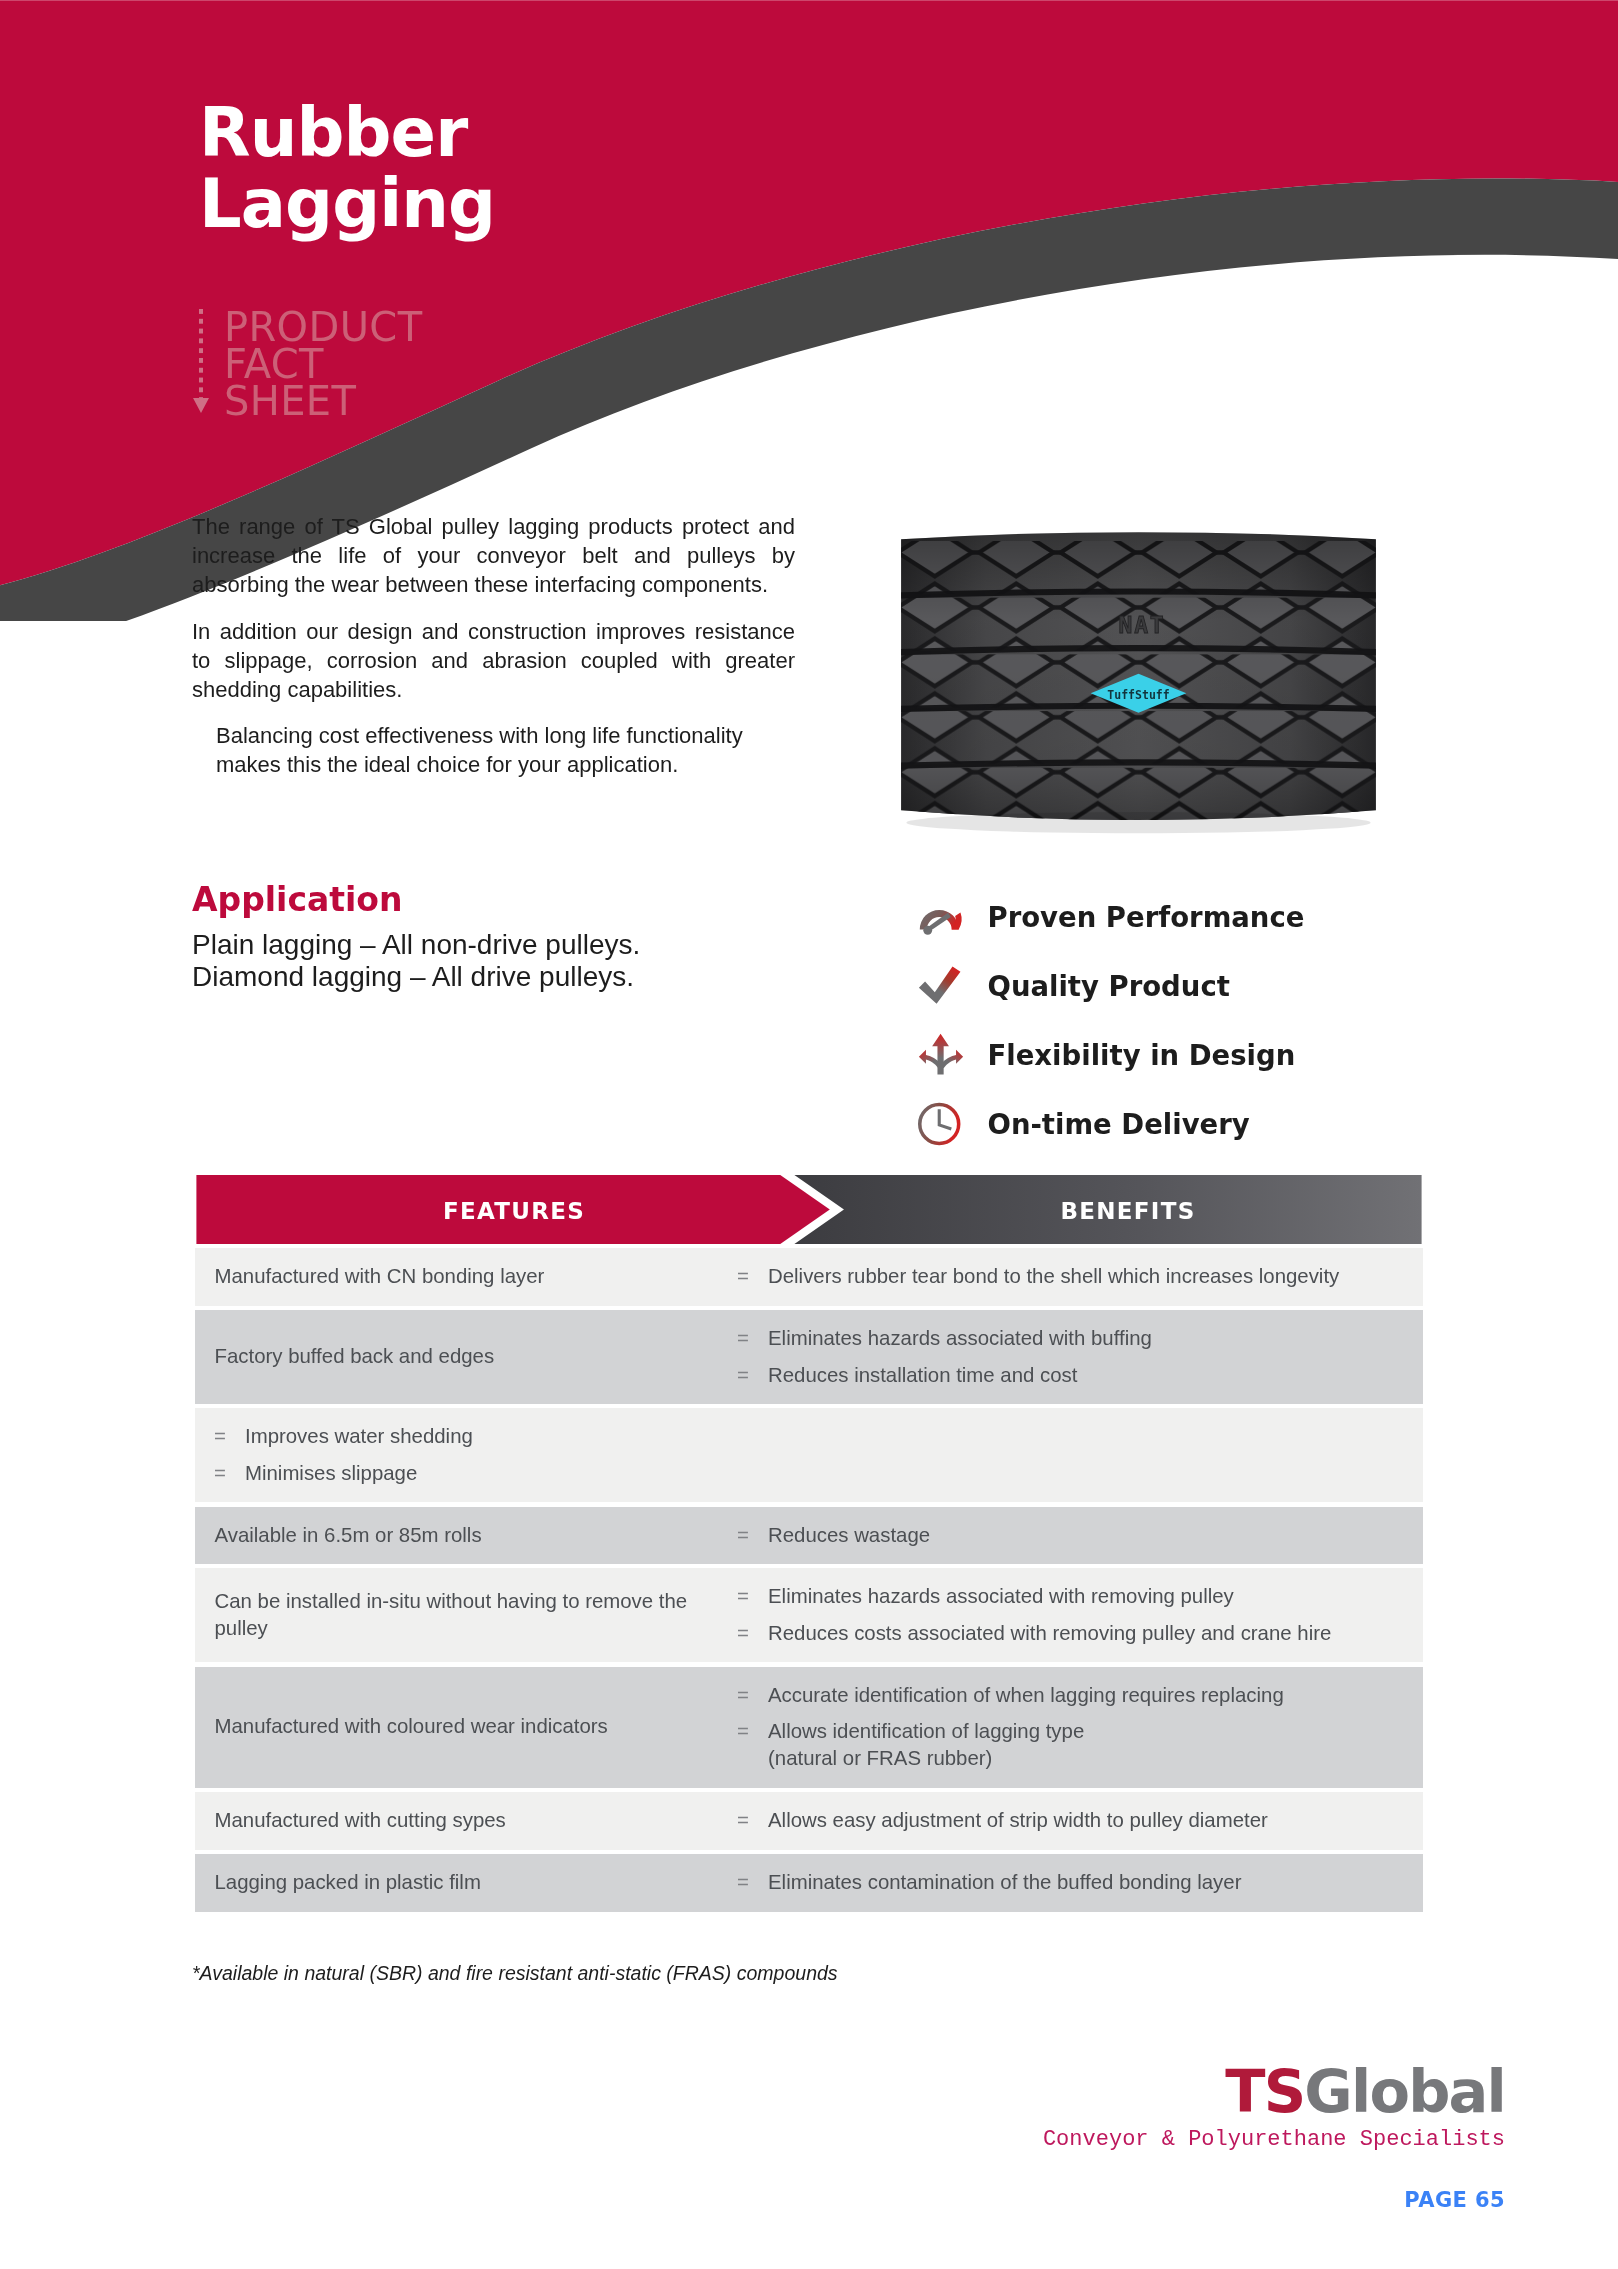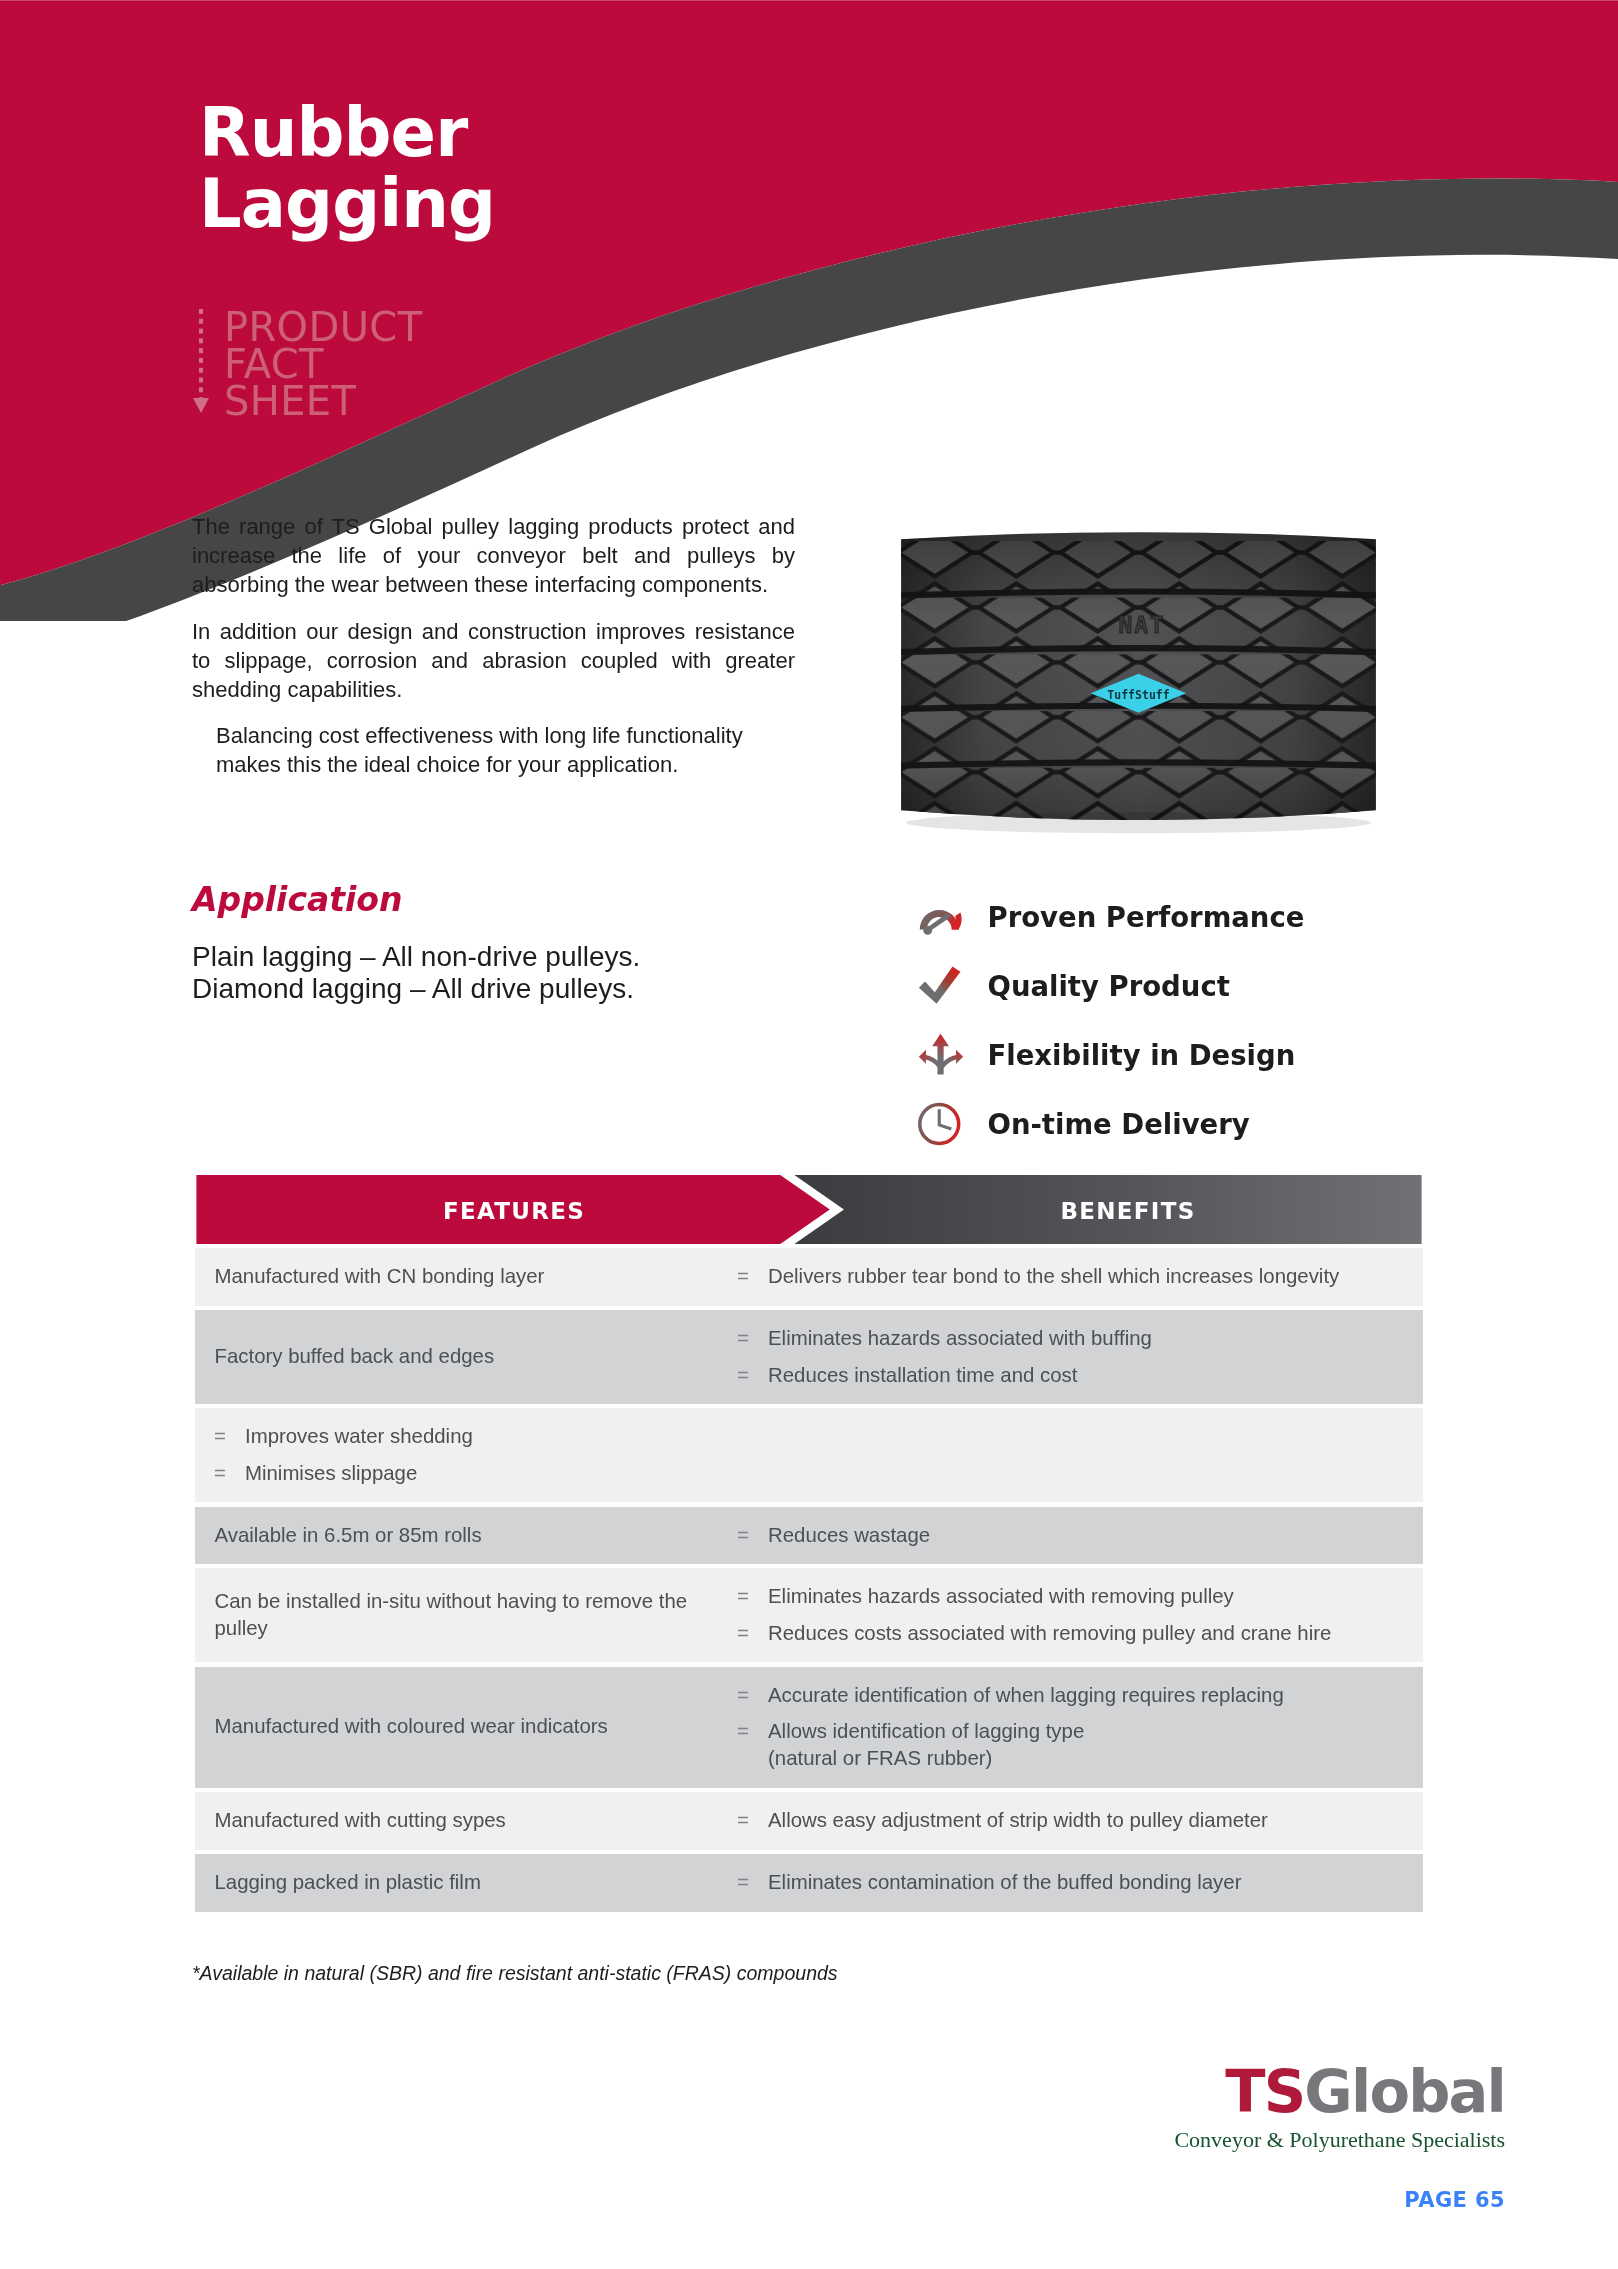--- a/index.html
+++ b/index.html
@@ -95,22 +95,21 @@
     position: absolute; left: 192px; top: 880px;
     width: 550px;
     z-index: 4;
   }
   #app-heading {
     font-family: "DejaVu Sans", sans-serif;
     font-weight: 700;
     font-size: 33px;
     line-height: 39px;
     color: #bd0a3c;
-    margin-bottom: 22px;
-    font-style: italic;
+    margin-bottom: 10px;
   }
   .app-line {
     font-family: "Liberation Sans", sans-serif;
     font-size: 28px;
     line-height: 32px;
     color: #1d1d1d;
   }
 
   
   #product-image {
@@ -235,24 +234,24 @@
   #logo-wordmark {
     font-family: "DejaVu Sans", sans-serif;
     font-weight: 700;
     font-size: 59px;
     line-height: 62px;
     letter-spacing: -1.8px;
   }
   #logo-ts { color: #b01a3a; }
   #logo-global { color: #77787b; }
   #logo-tagline {
-    font-family: Liberation Serif, serif;
+    font-family: Liberation Mono, monospace;
     font-size: 22px;
     line-height: 28px;
-    color: #14532d;
+    color: #be185d;
     margin-top: 2.7px;
   }
   #page-number {
     position: absolute; right: 113px; top: 2188px;
     font-family: "DejaVu Sans", sans-serif;
     font-weight: 700;
     font-size: 21px;
     letter-spacing: 0.4px;
     color: #3b82f6;
     z-index: 4;

